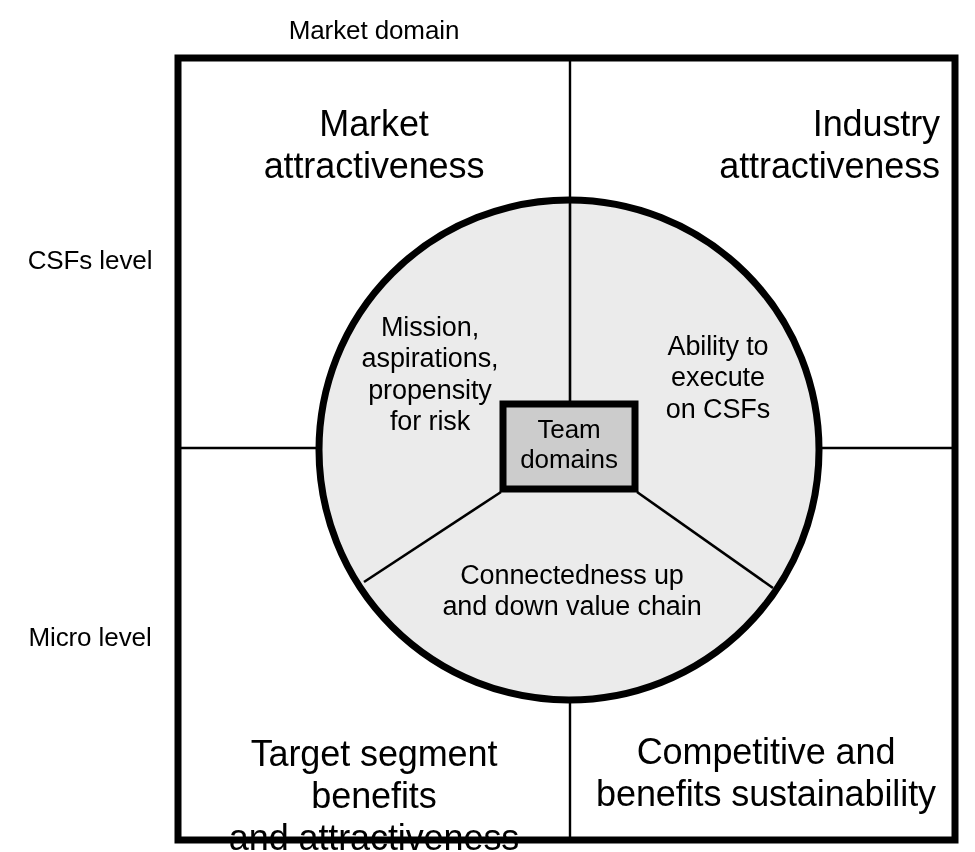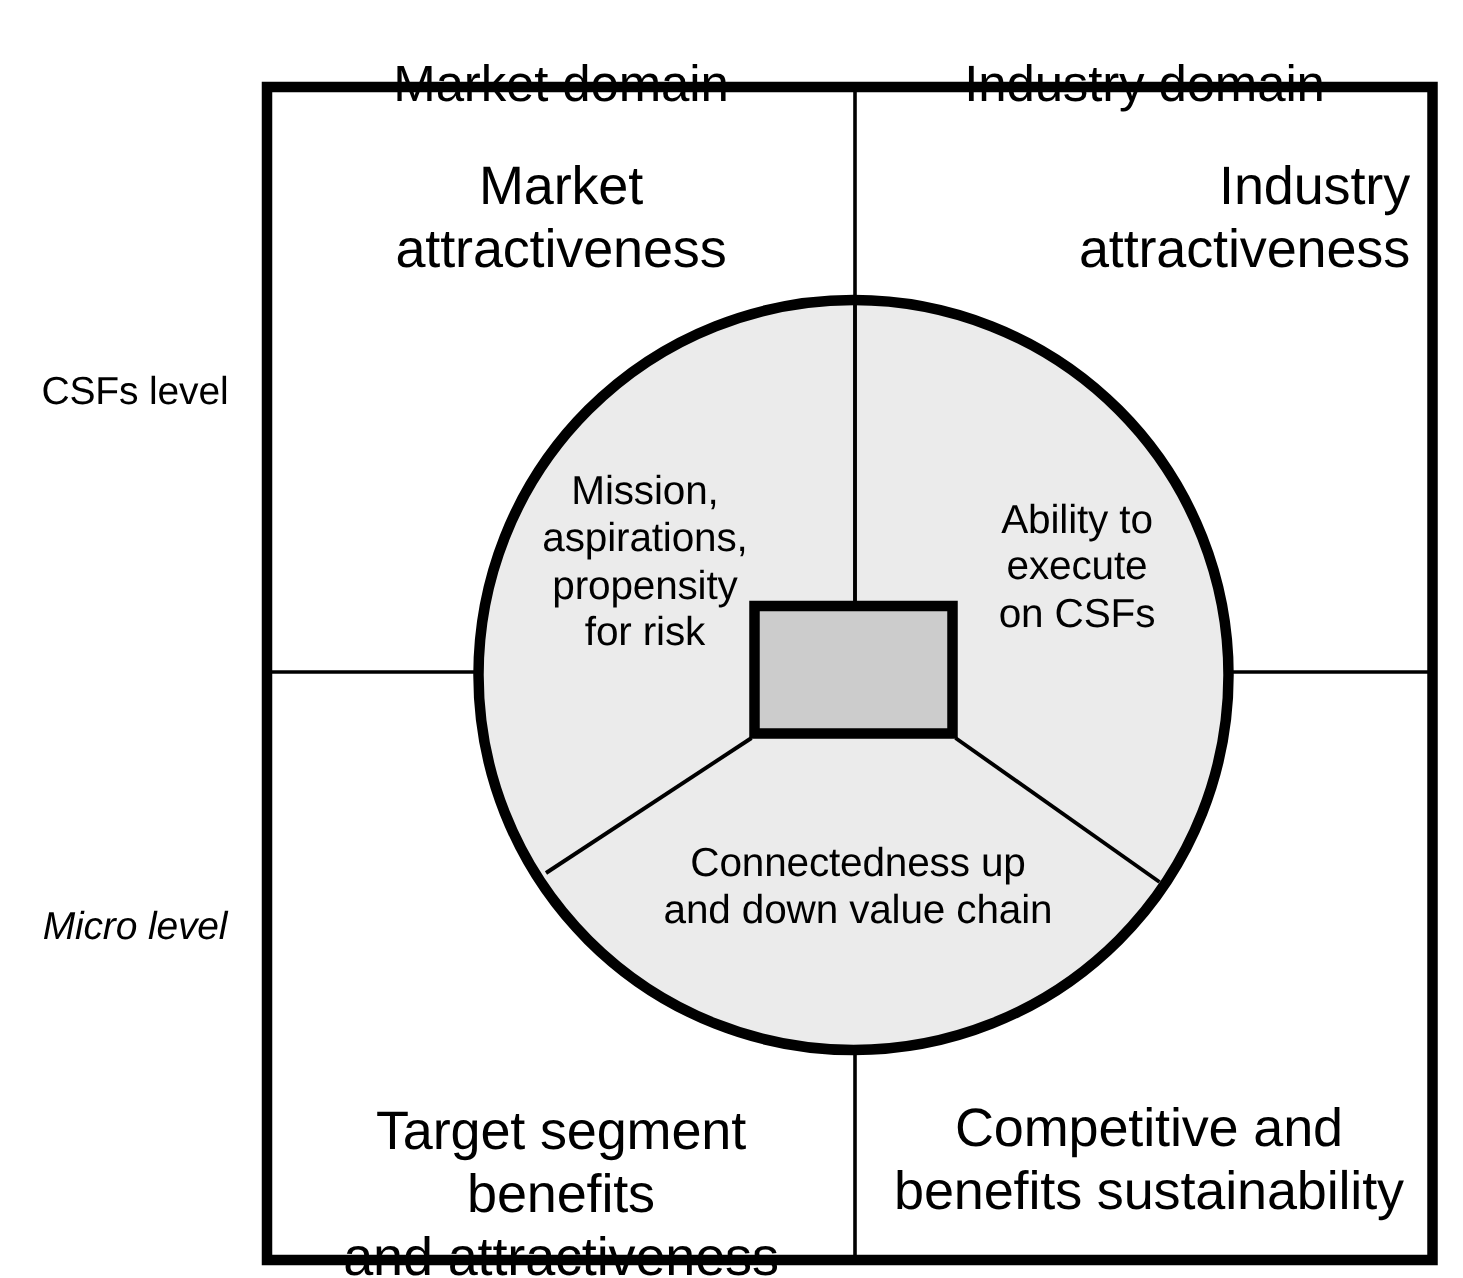--- a/index.html
+++ b/index.html
@@ -31,38 +31,37 @@
     text-align: center;
     line-height: 1.16;
     color: #000;
     white-space: pre-line;
     letter-spacing: -0.1px;
   }
   .axis-label {
     font-size: 26px;
   }
   .col-head {
-    font-size: 34px;
-    margin-top: 22px;
+    font-size: 26px;
   }
   .quad-label {
     font-size: 36px;
   }
   .seg-label {
     font-size: 27px;
   }
   .center-label {
     font-size: 26px;
   }
   
   #market-domain-label  { left: 178px; top: 15px;  width: 392px; }
   #industry-domain-label{ left: 570px; top: 15px;  width: 386px; }
   
   #macro-level-label    { left: 8px;   top: 245px; width: 164px; }
-  #micro-level-label    { left: 8px;   top: 602px; width: 164px; font-style: italic; }
+  #micro-level-label    { left: 8px;   top: 622px; width: 164px; }
   
   #market-attractiveness-label   { left: 200px; top: 103px; width: 348px; }
   #industry-attractiveness-label { left: 592px; top: 103px; width: 348px; text-align: right; }
   #target-segment-label          { left: 190px; top: 733px; width: 368px; }
   #competitive-label             { left: 582px; top: 731px; width: 368px; }
   
   #mission-label     { left: 345px; top: 312px; width: 170px; }
   #ability-label     { left: 630px; top: 331px; width: 176px; }
   #connectedness-label{ left: 404px; top: 560px; width: 336px; }
   
@@ -83,21 +82,20 @@
     <circle cx="569" cy="450" r="250" fill="#ebebeb" stroke="#000000" stroke-width="7"></circle>
 
     <line x1="570" y1="200" x2="570" y2="401" stroke="#000000" stroke-width="2.6"></line>
     <line x1="501" y1="492" x2="364" y2="582" stroke="#000000" stroke-width="2.6"></line>
     <line x1="637" y1="492" x2="773" y2="588" stroke="#000000" stroke-width="2.6"></line>
 
     <rect x="503" y="404" width="132" height="85" fill="#cccccc" stroke="#000000" stroke-width="7"></rect>
   </svg>
 
   <div class="lbl col-head" id="market-domain-label">Market domain</div>
-  <div class="lbl col-head" id="industry-domain-label">Industry domain</div>
 
   <div class="lbl axis-label" id="macro-level-label">CSFs level</div>
   <div class="lbl axis-label" id="micro-level-label">Micro level</div>
 
   <div class="lbl quad-label" id="market-attractiveness-label">Market
 attractiveness</div>
   <div class="lbl quad-label" id="industry-attractiveness-label">Industry
 attractiveness</div>
   <div class="lbl quad-label" id="target-segment-label">Target segment benefits
 and attractiveness</div>
@@ -107,14 +105,16 @@
   <div class="lbl seg-label" id="mission-label">Mission,
 aspirations,
 propensity
 for risk</div>
   <div class="lbl seg-label" id="ability-label">Ability to
 execute
 on CSFs</div>
   <div class="lbl seg-label" id="connectedness-label">Connectedness up
 and down value chain</div>
 
+  <div class="lbl center-label" id="team-domains-label">Team
+domains</div>
 
 </div>
 
 </body></html>

